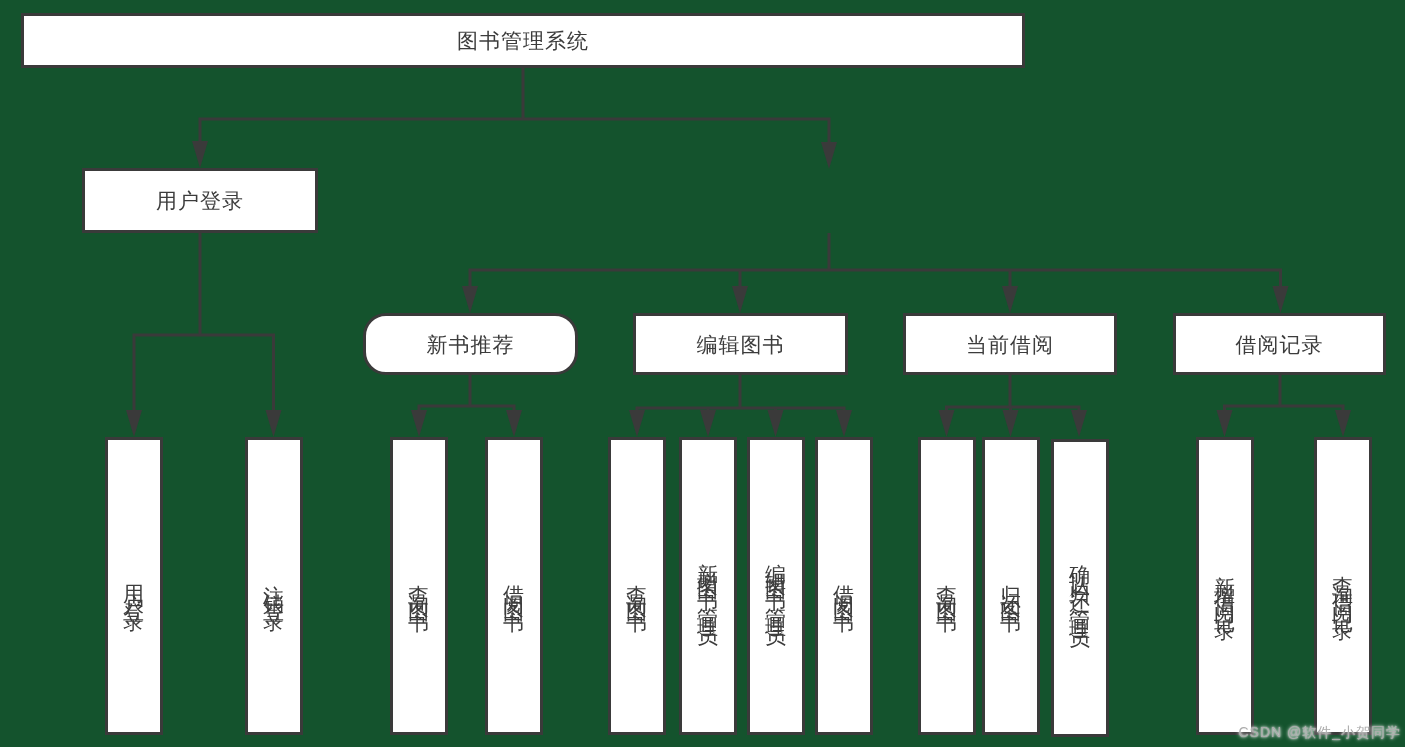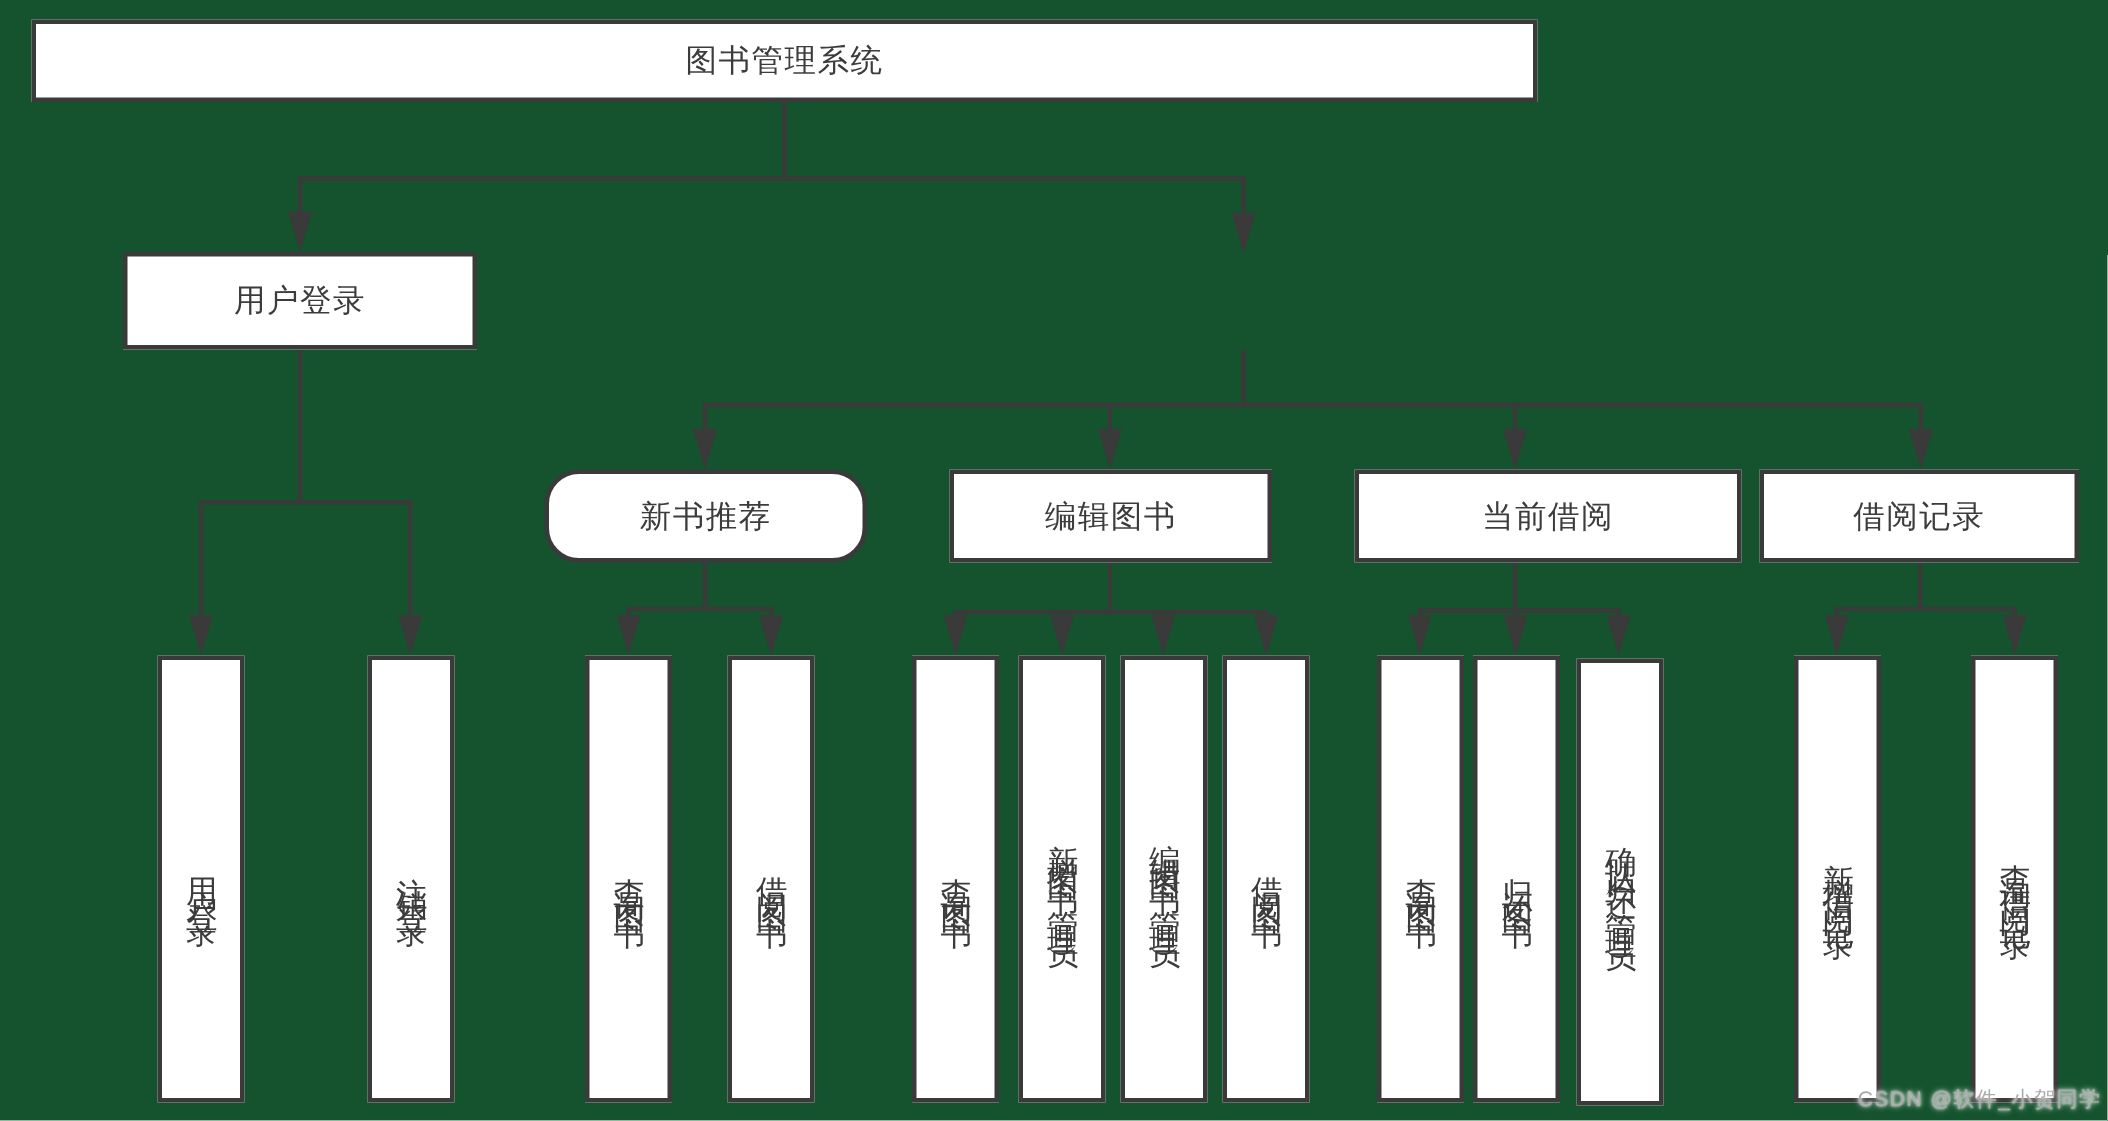--- a/index.html
+++ b/index.html
@@ -69,21 +69,21 @@
       <polygon points="1335,410 1351,410 1343,437"></polygon>
     </g>
   </svg>
 
   <div class="box" style="left:21px;top:13px;width:1004px;height:55px;">图书管理系统</div>
 
   <div class="box" style="left:82px;top:168px;width:236px;height:65px;">用户登录</div>
 
   <div class="box" style="left:363px;top:313px;width:215px;height:62px;border-radius:23px;">新书推荐</div>
   <div class="box" style="left:633px;top:313px;width:215px;height:62px;">编辑图书</div>
-  <div class="box" style="left:903px;top:313px;width:258px;height:62px;">当前借阅</div>
+  <div class="box" style="left:903px;top:313px;width:214px;height:62px;">当前借阅</div>
   <div class="box" style="left:1173px;top:313px;width:213px;height:62px;">借阅记录</div>
 
   <div class="box v" style="left:105px;top:437px;width:58px;height:298px;">用户登录</div>
   <div class="box v" style="left:245px;top:437px;width:58px;height:298px;">注销登录</div>
 
   <div class="box v" style="left:390px;top:437px;width:58px;height:298px;">查询图书</div>
   <div class="box v" style="left:485px;top:437px;width:58px;height:298px;">借阅图书</div>
 
   <div class="box v" style="left:608px;top:437px;width:58px;height:298px;">查询图书</div>
   <div class="box v" style="left:679px;top:437px;width:58px;height:298px;">新增图书（管理员）</div>

